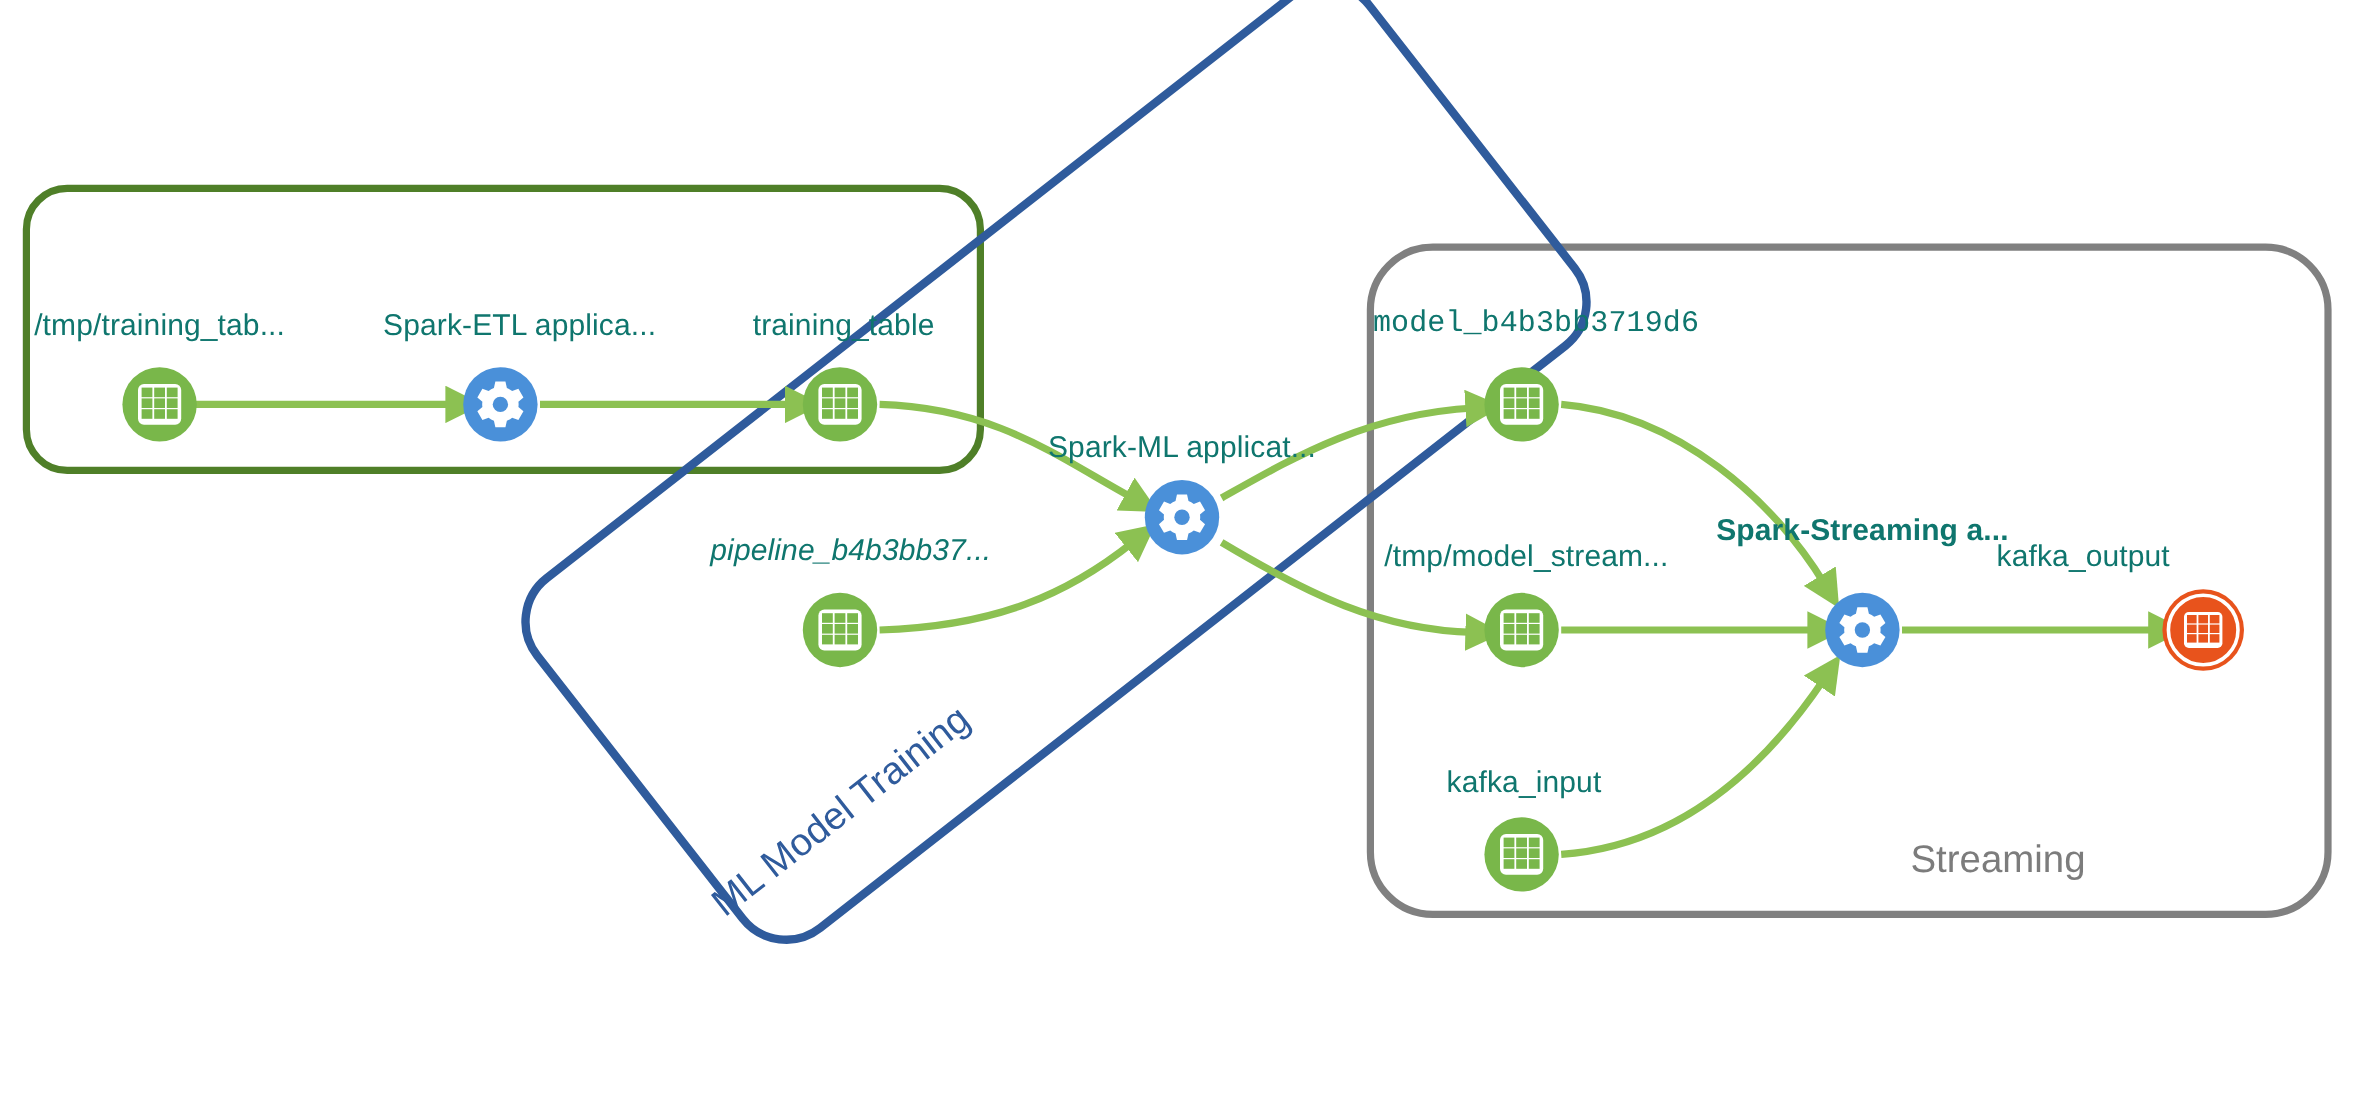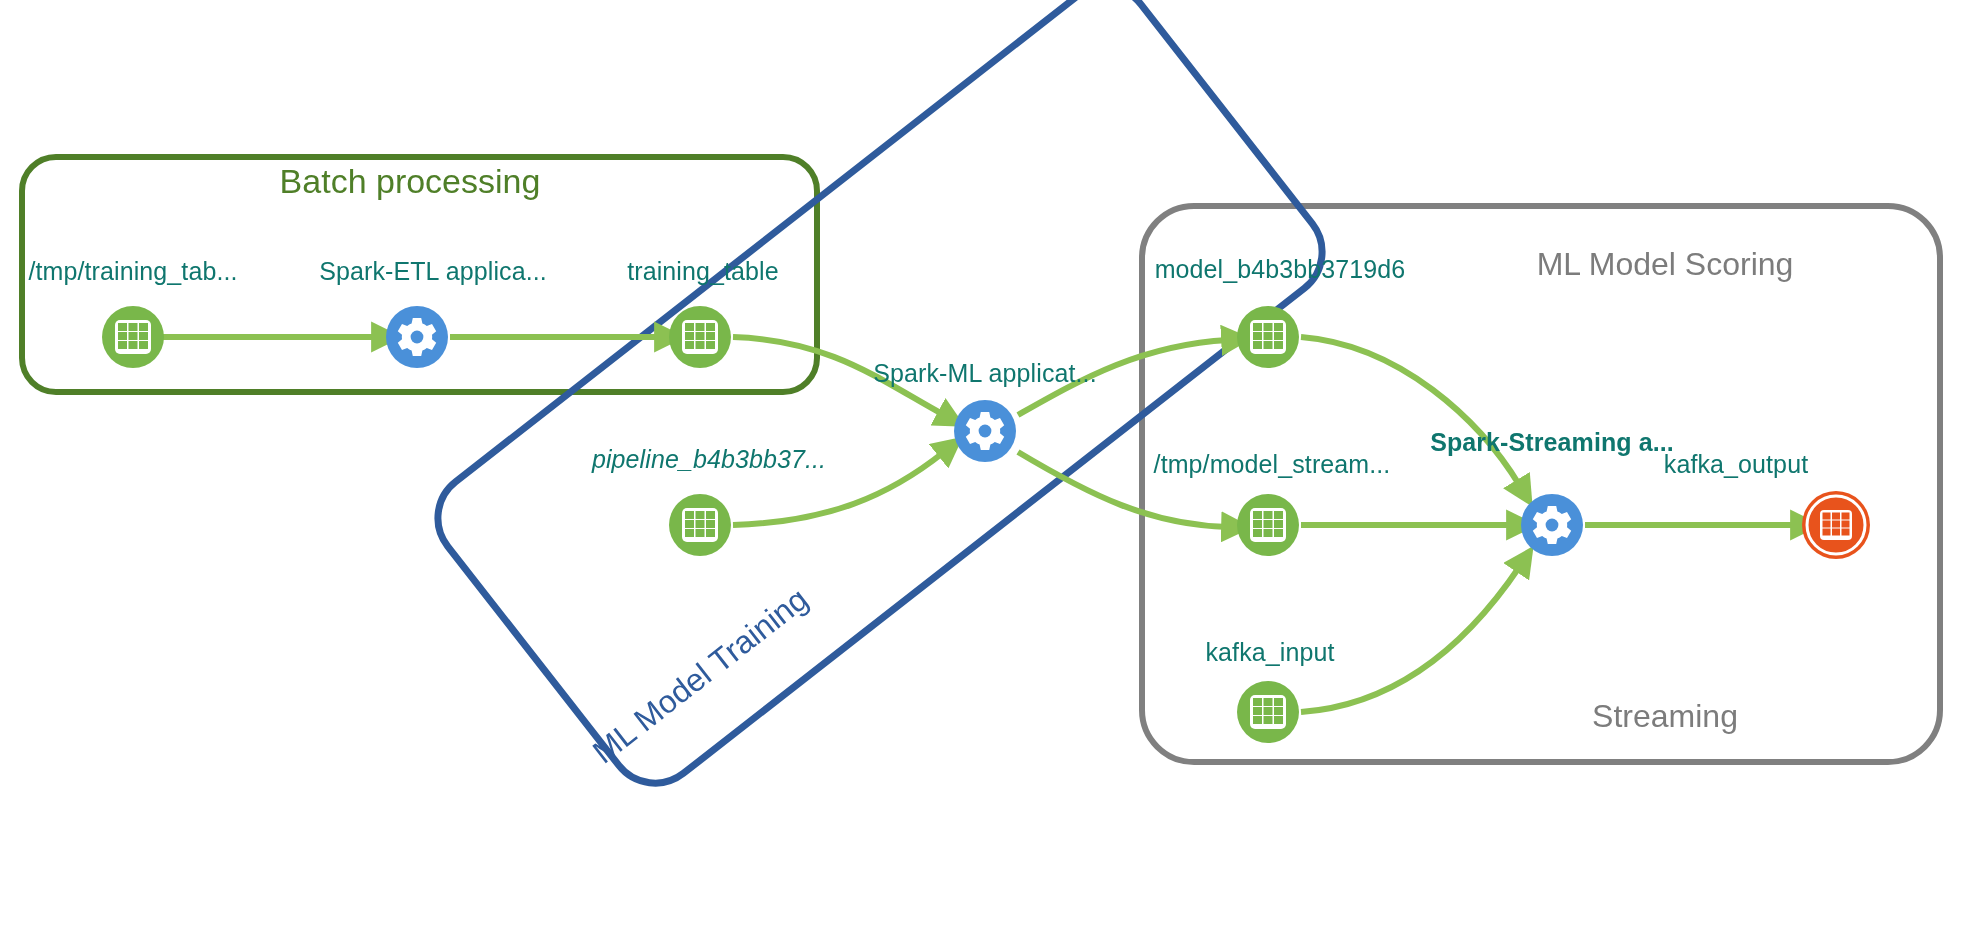--- a/index.html
+++ b/index.html
@@ -242,27 +242,25 @@
         <rect x="23.5" y="21.5" width="8" height="7" fill="#e8531c"></rect>
       </g>
     </g>
   </svg>
 
   <div class="node-label" style="left:133px; top:257px;">/tmp/training_tab...</div>
   <div class="node-label" style="left:433px; top:257px;">Spark-ETL applica...</div>
   <div class="node-label" style="left:703px; top:257px;">training_table</div>
   <div class="node-label" style="left:709px; top:445px;font-style:italic;">pipeline_b4b3bb37...</div>
   <div class="node-label" style="left:985px; top:359px;">Spark-ML applicat...</div>
-  <div class="node-label" style="left:1280px; top:255px;">model_b4b3bb3719d6</div>
+  <div class="node-label" style="left:1280px; top:255px;font-family:Liberation Mono, monospace;">model_b4b3bb3719d6</div>
   <div class="node-label" style="left:1272px; top:450px;text-align:right;">/tmp/model_stream...</div>
   <div class="node-label" style="left:1270px; top:638px;text-align:center;">kafka_input</div>
   <div class="node-label" style="left:1552px; top:428px;font-weight:bold;">Spark-Streaming a...</div>
   <div class="node-label" style="left:1736px; top:450px;">kafka_output</div>
 
-  <div class="group-title green" style="left:410px; top:162px;">Batch processing</div>
-  <div class="group-title gray" style="left:1665px; top:246px;">ML Model Scoring</div>
   <div class="group-title gray" style="left:1622px; top:698px;margin-left:43px;">Streaming</div>
 
   <div class="rot-label" style="left:586px; top:742px; transform:rotate(-38deg);">
     <div class="group-title blue" style="position:relative; left:0; top:0; transform:none;">ML Model Training</div>
   </div>
 
 </div>
 
 </body></html>

